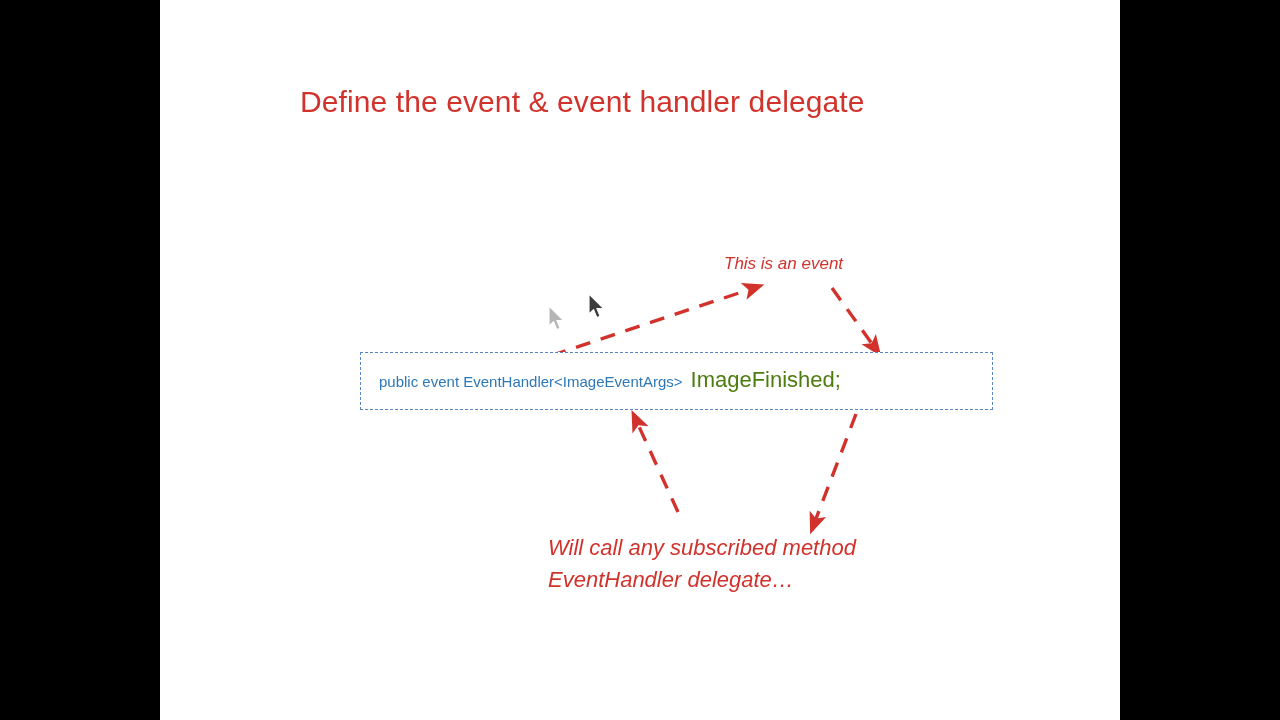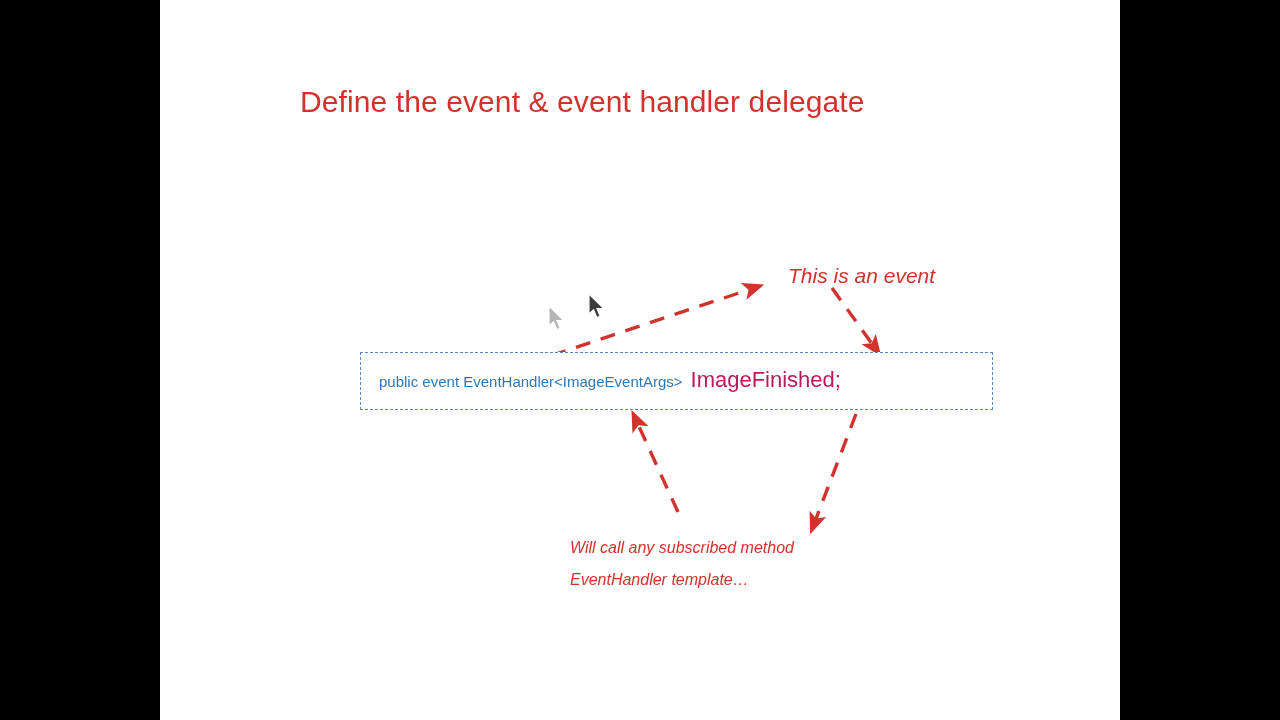--- a/index.html
+++ b/index.html
@@ -69,44 +69,43 @@
     top: 12px;
     white-space: nowrap;
     font-size: 21px;
     line-height: 30px;
   }
   .code-blue {
     color: #2E78B8;
     font-size: 15px;
   }
   .code-black {
-    color: #be185d;
+    color: #4d7c0f;
     font-size: 22px;
     margin-left: 8px;
     text-align: center;
   }
 
   
   .annot {
     position: absolute;
     color: #D2322C;
     font-style: italic;
     white-space: nowrap;
   }
   #annot-event {
-    left: 628px;
+    left: 564px;
     top: 249px;
-    font-size: 21px;
+    font-size: 17px;
     line-height: 30px;
-    margin-top: 12px;
   }
   #annot-delegate {
-    left: 410px;
+    left: 388px;
     top: 532px;
-    font-size: 16px;
+    font-size: 22px;
     line-height: 32px;
   }
   #annot-delegate .line { display: block; }
 
   
   #arrows {
     position: absolute;
     left: 0;
     top: 0;
     width: 960px;
@@ -160,21 +159,21 @@
     <div id="code-box">
       <div id="code-line">
         <span class="code-blue">public event EventHandler&lt;ImageEventArgs&gt;</span><span class="code-black">ImageFinished;</span>
       </div>
     </div>
 
     <div id="annot-event" class="annot">This is an event</div>
 
     <div id="annot-delegate" class="annot">
       <span class="line">Will call any subscribed method</span>
-      <span class="line">EventHandler template…</span>
+      <span class="line">EventHandler delegate…</span>
     </div>
 
     <svg class="cursor" id="cursor-ghost" width="18" height="27" viewBox="0 0 18 27" xmlns="http://www.w3.org/2000/svg">
       <path d="M1,1 L1,21 L5.6,16.8 L8.9,24.6 L12.1,23.2 L8.9,15.6 L15.2,15.2 Z" fill="#B5B5B5" stroke="#FFFFFF" stroke-width="1.1"></path>
     </svg>
 
     <svg class="cursor" id="cursor-main" width="18" height="27" viewBox="0 0 18 27" xmlns="http://www.w3.org/2000/svg">
       <path d="M1,1 L1,21 L5.6,16.8 L8.9,24.6 L12.1,23.2 L8.9,15.6 L15.2,15.2 Z" fill="#3C3C3C" stroke="#FFFFFF" stroke-width="1.1"></path>
     </svg>
 

